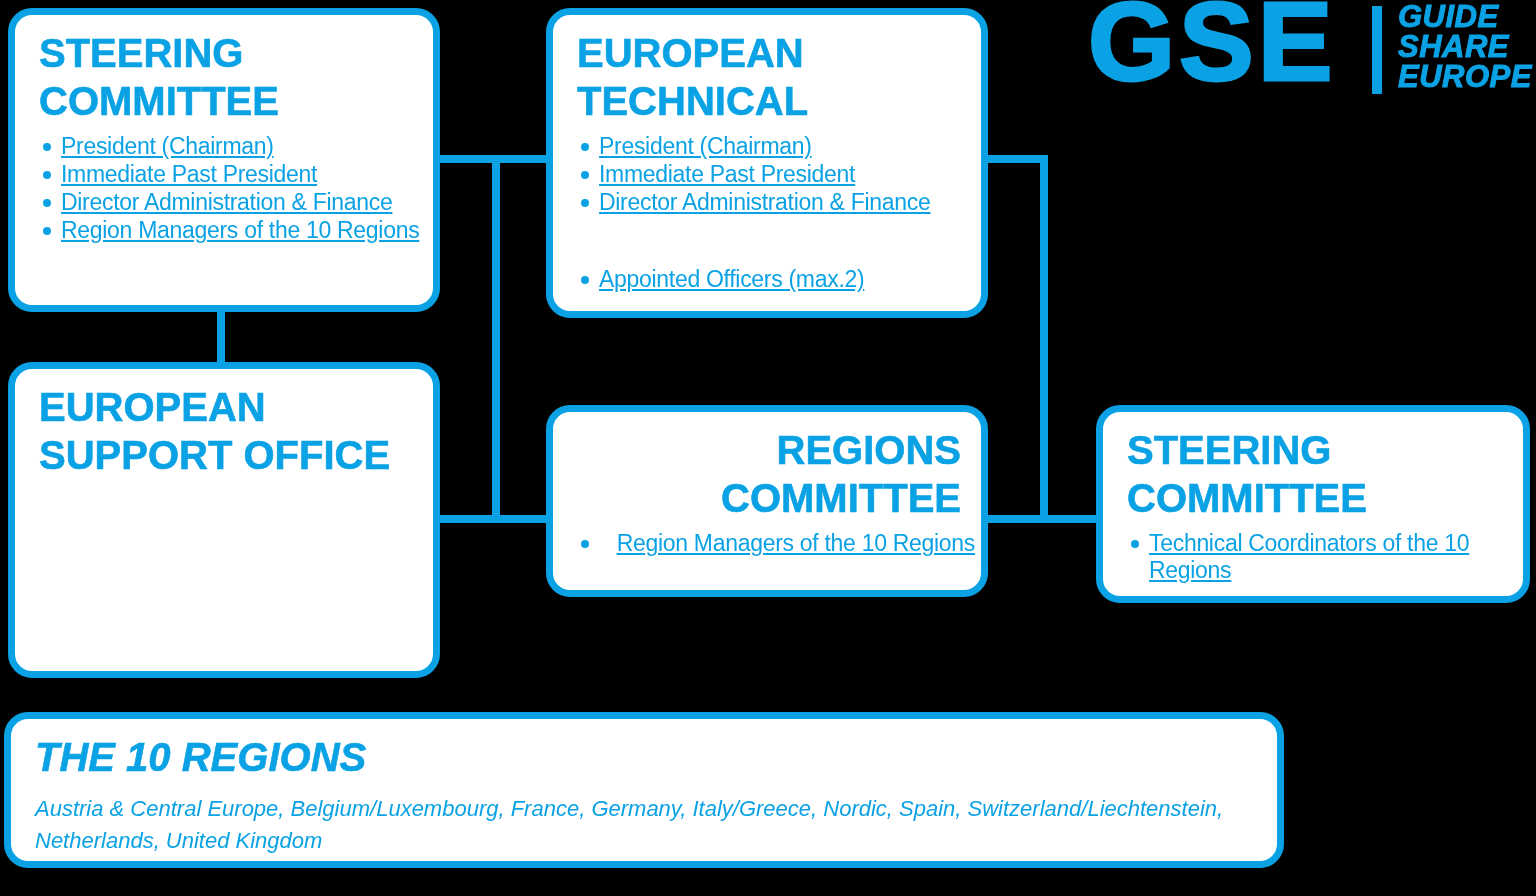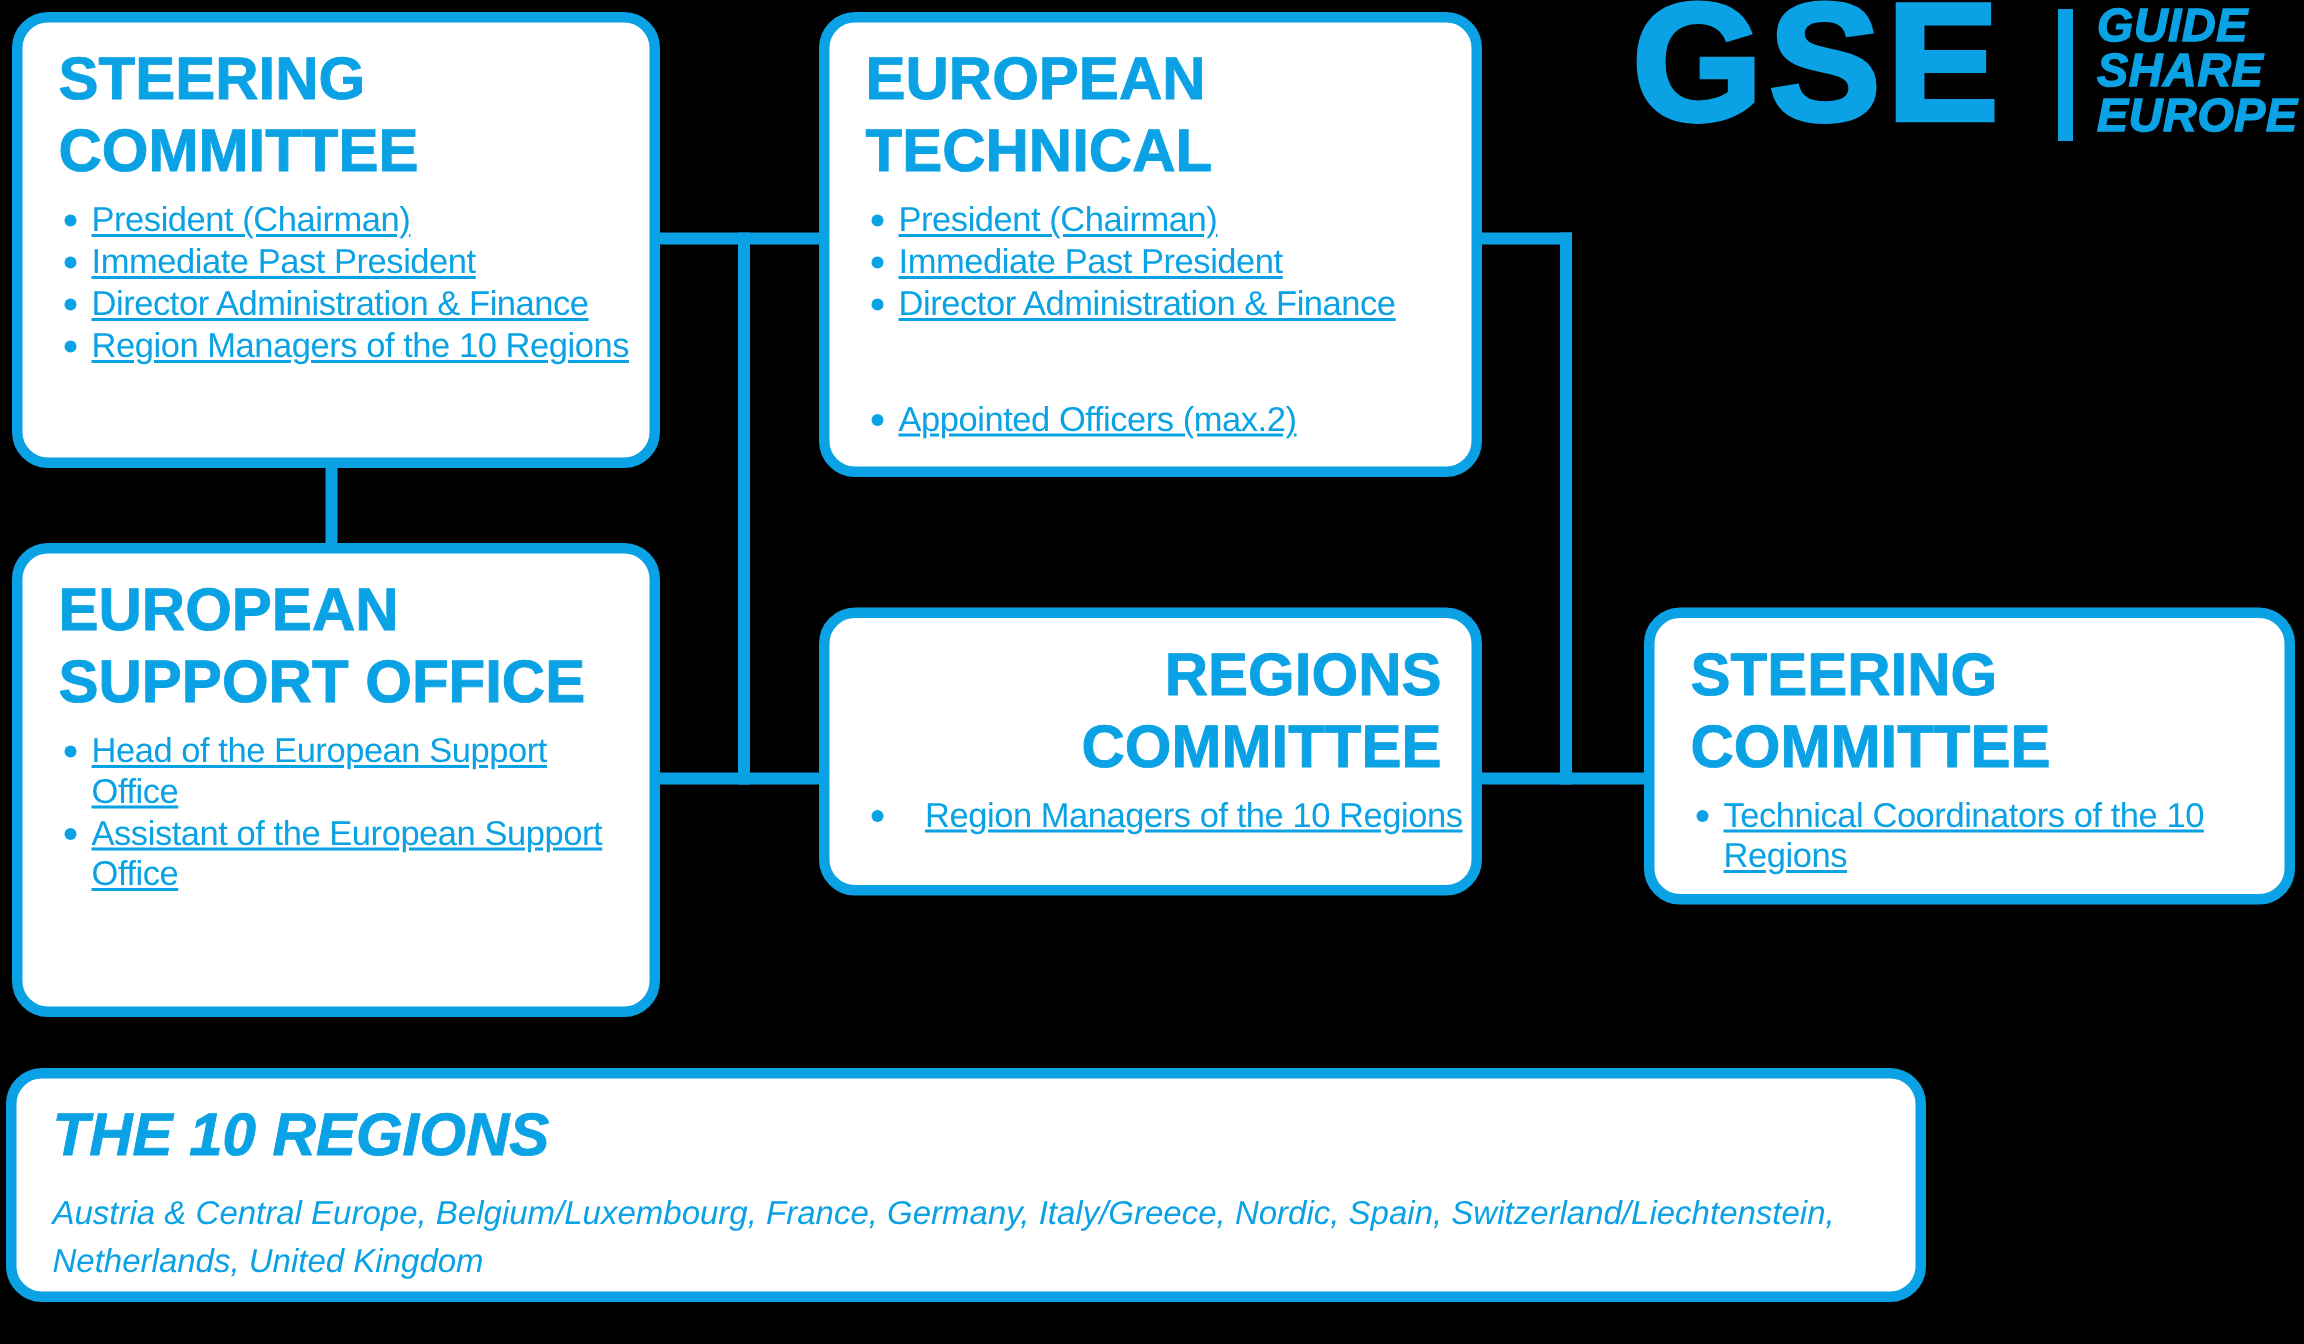--- a/index.html
+++ b/index.html
@@ -148,24 +148,20 @@
   <div class="logo-gse">GSE</div>
   <div class="logo-bar"></div>
   <div class="logo-words">
     <div>GUIDE</div>
     <div>SHARE</div>
     <div>EUROPE</div>
   </div>
 
   <div class="box box-support-office">
     <div class="title">EUROPEAN SUPPORT OFFICE</div>
-    <ul class="bullets">
-        <li>Head of the European Support Office</li>
-        <li>Assistant of the European Support Office</li>
-      </ul>
   </div>
 
   <div class="box box-regions-committee">
     <div class="title">REGIONS COMMITTEE</div>
     <ul class="bullets">
         <li>Region Managers of the 10 Regions</li>
       </ul>
   </div>
 
   <div class="box box-technical-committee">

